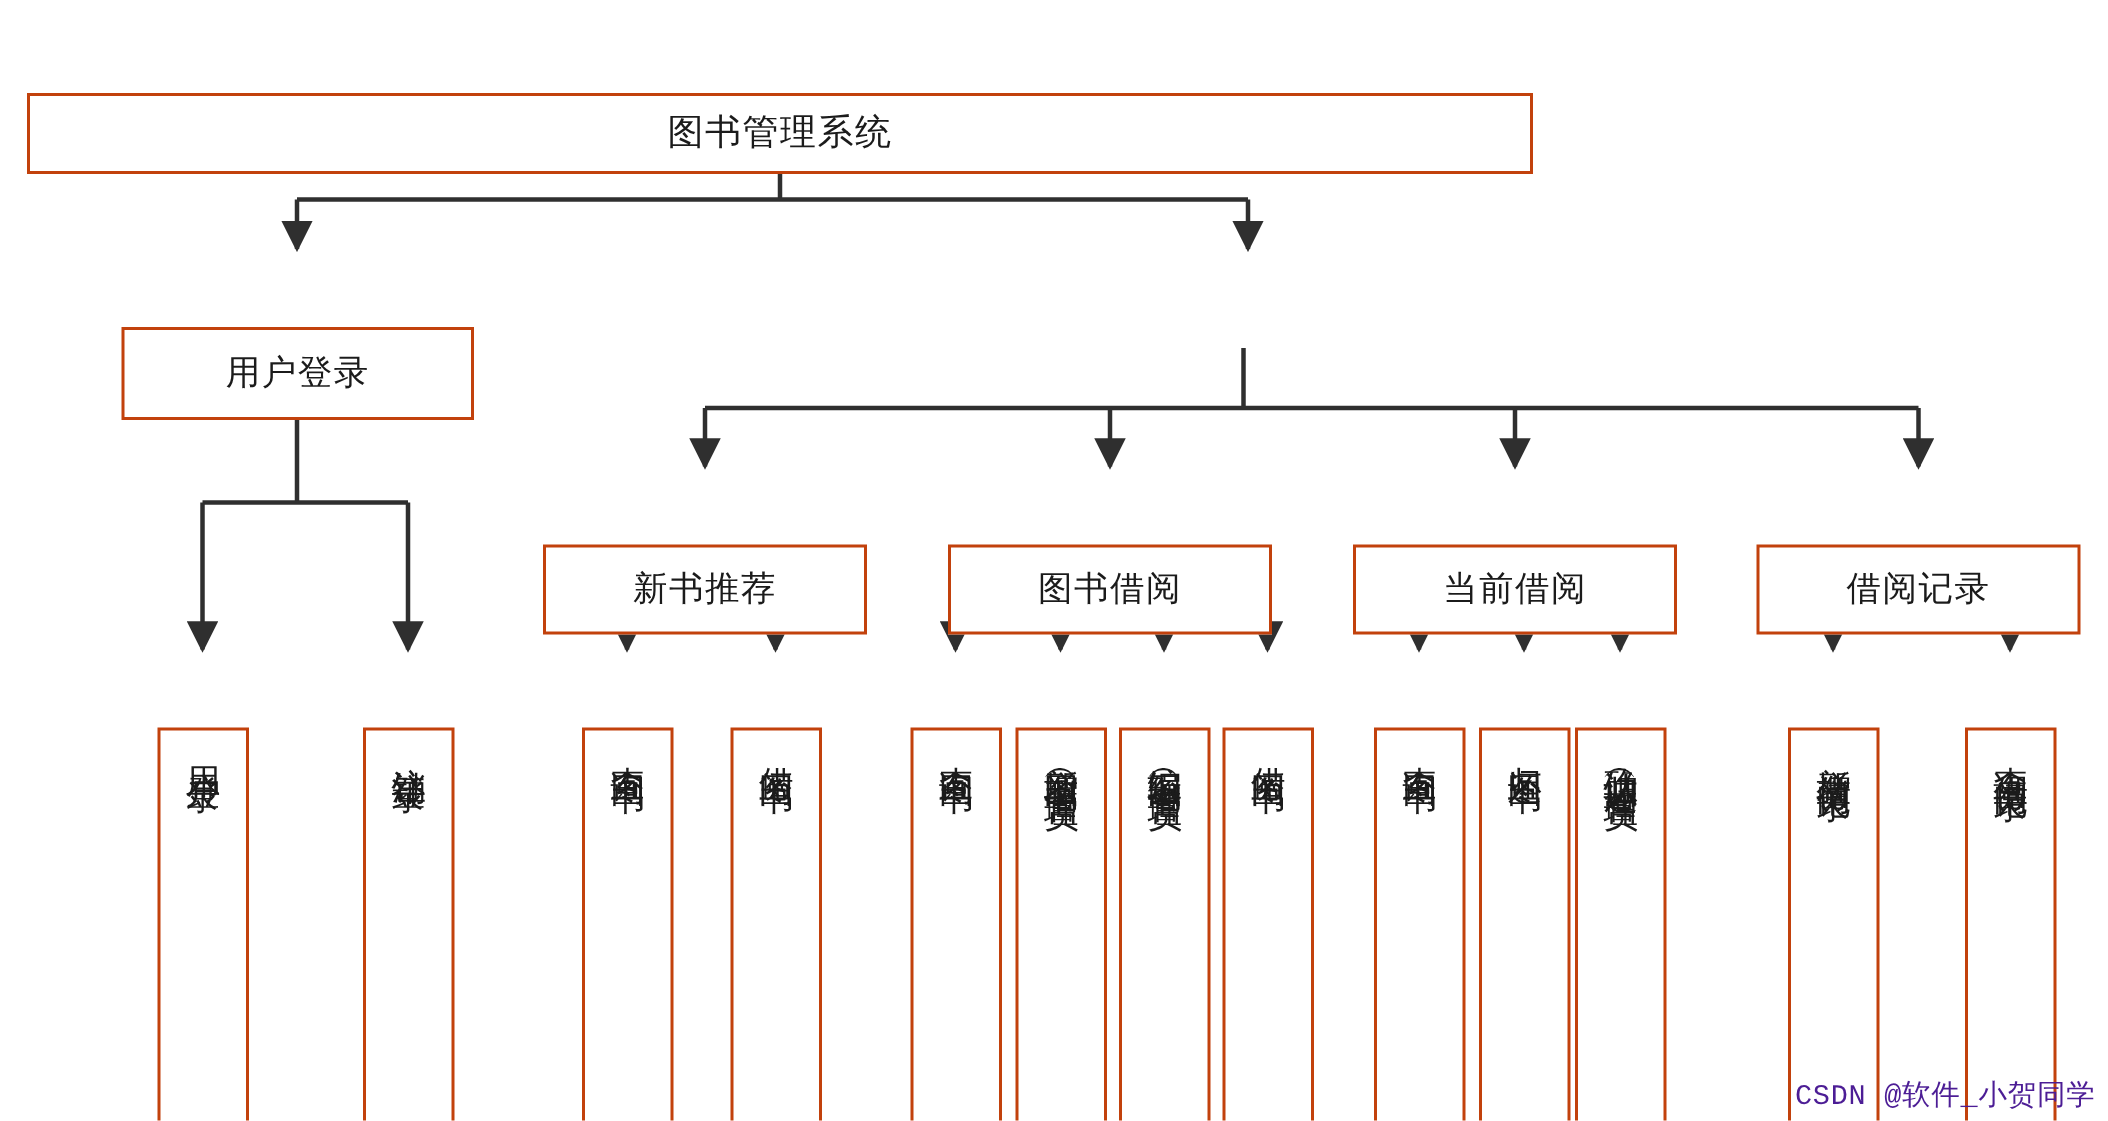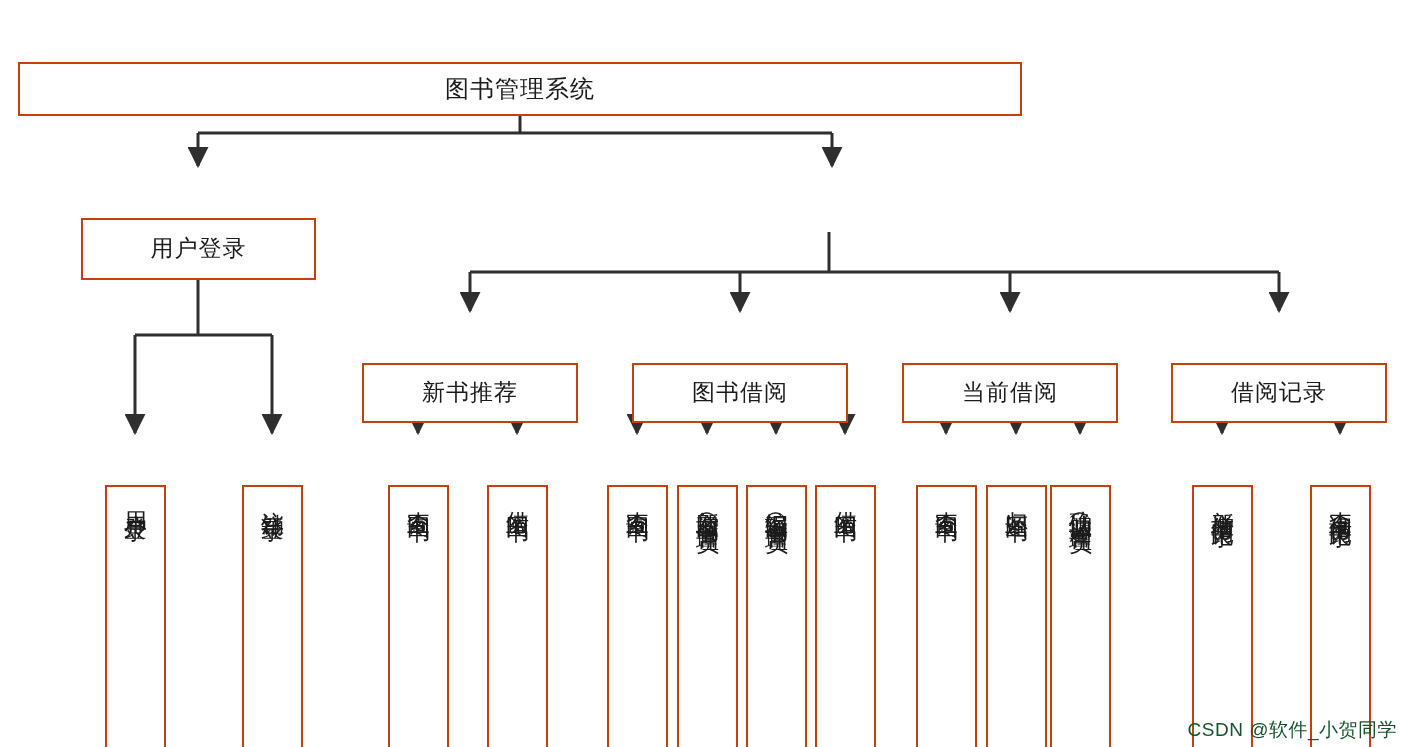--- a/index.html
+++ b/index.html
@@ -46,23 +46,24 @@
     white-space:normal;
     line-height:1.0;
     max-height:286px;
   }
 
   .watermark{
     position:absolute;
     right:8px;
     bottom:4px;
     font-size:19px;
-    color:#14532d;
+    color:#4c1d95;
     white-space:nowrap;
     letter-spacing:0.5px;
+    font-family:Liberation Mono, monospace;
   }
 </style>
 </head>
 <body>
 
 <div id="stage">
 
   <svg class="wires" viewBox="0 0 1405 747" xmlns="http://www.w3.org/2000/svg">
     <defs>
       <marker id="arrow" viewBox="0 0 10 10" refX="9" refY="5" markerWidth="7" markerHeight="7" orient="auto-start-reverse">

